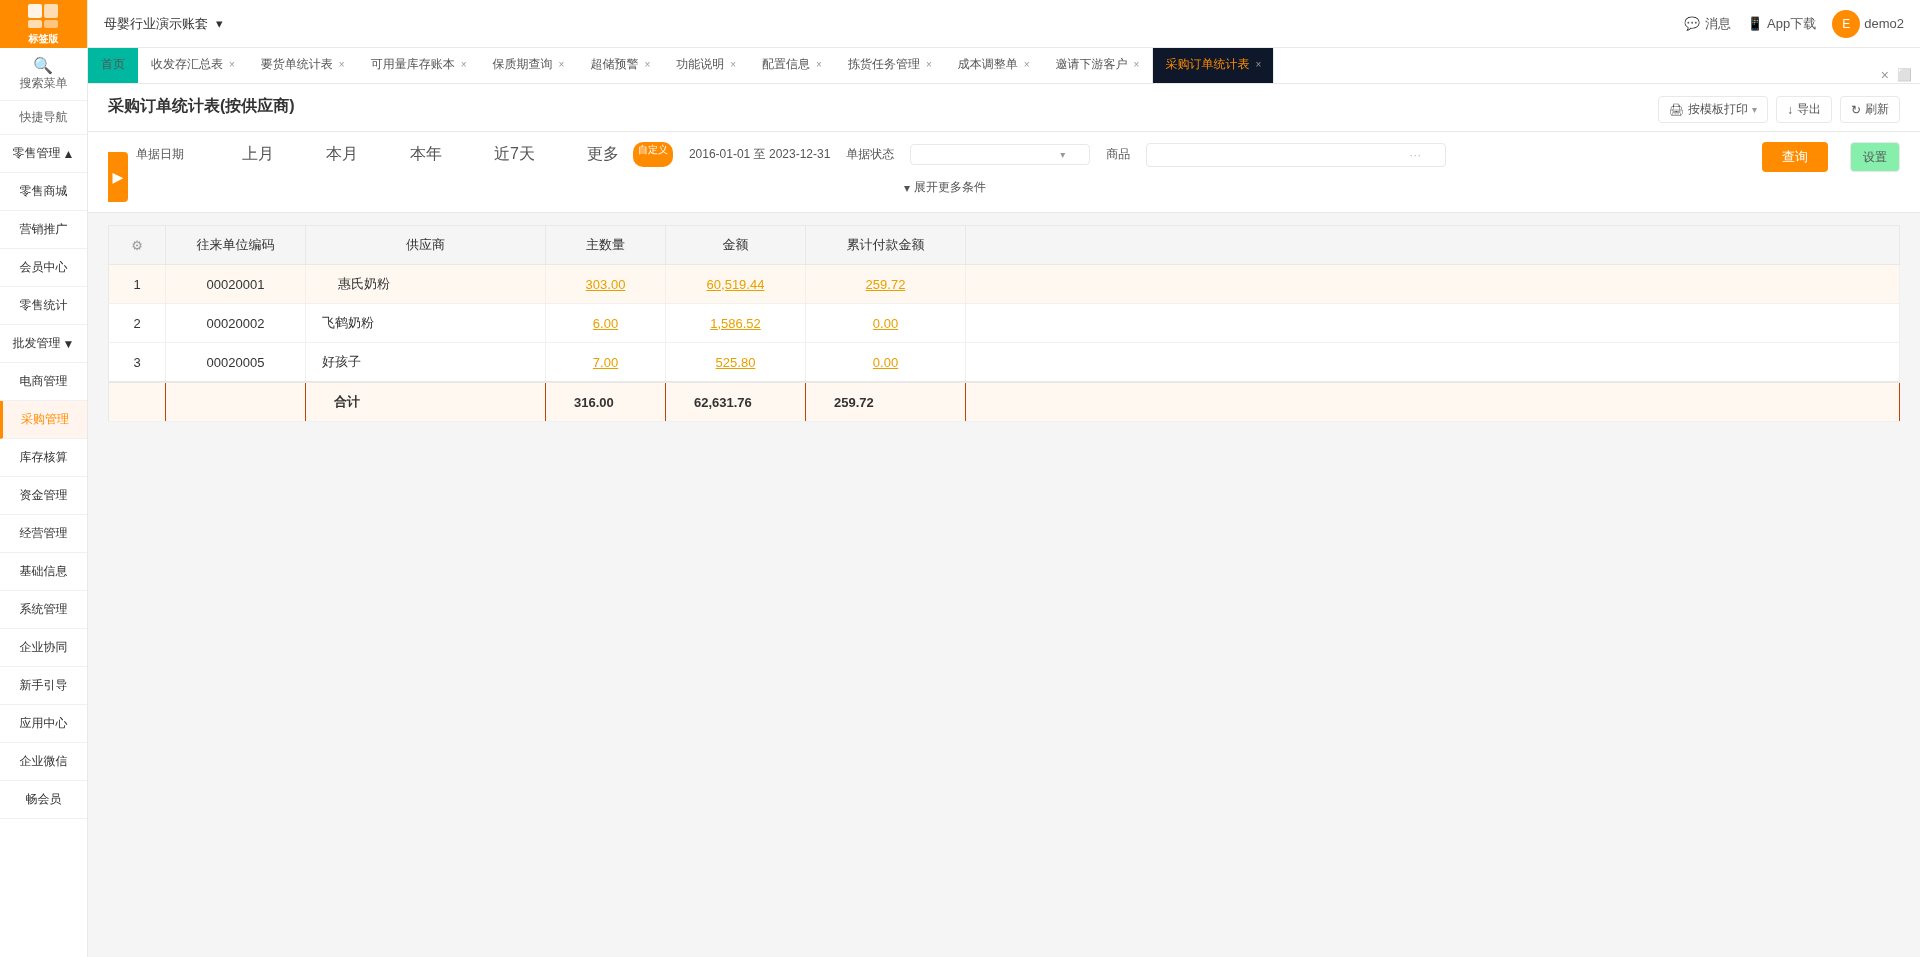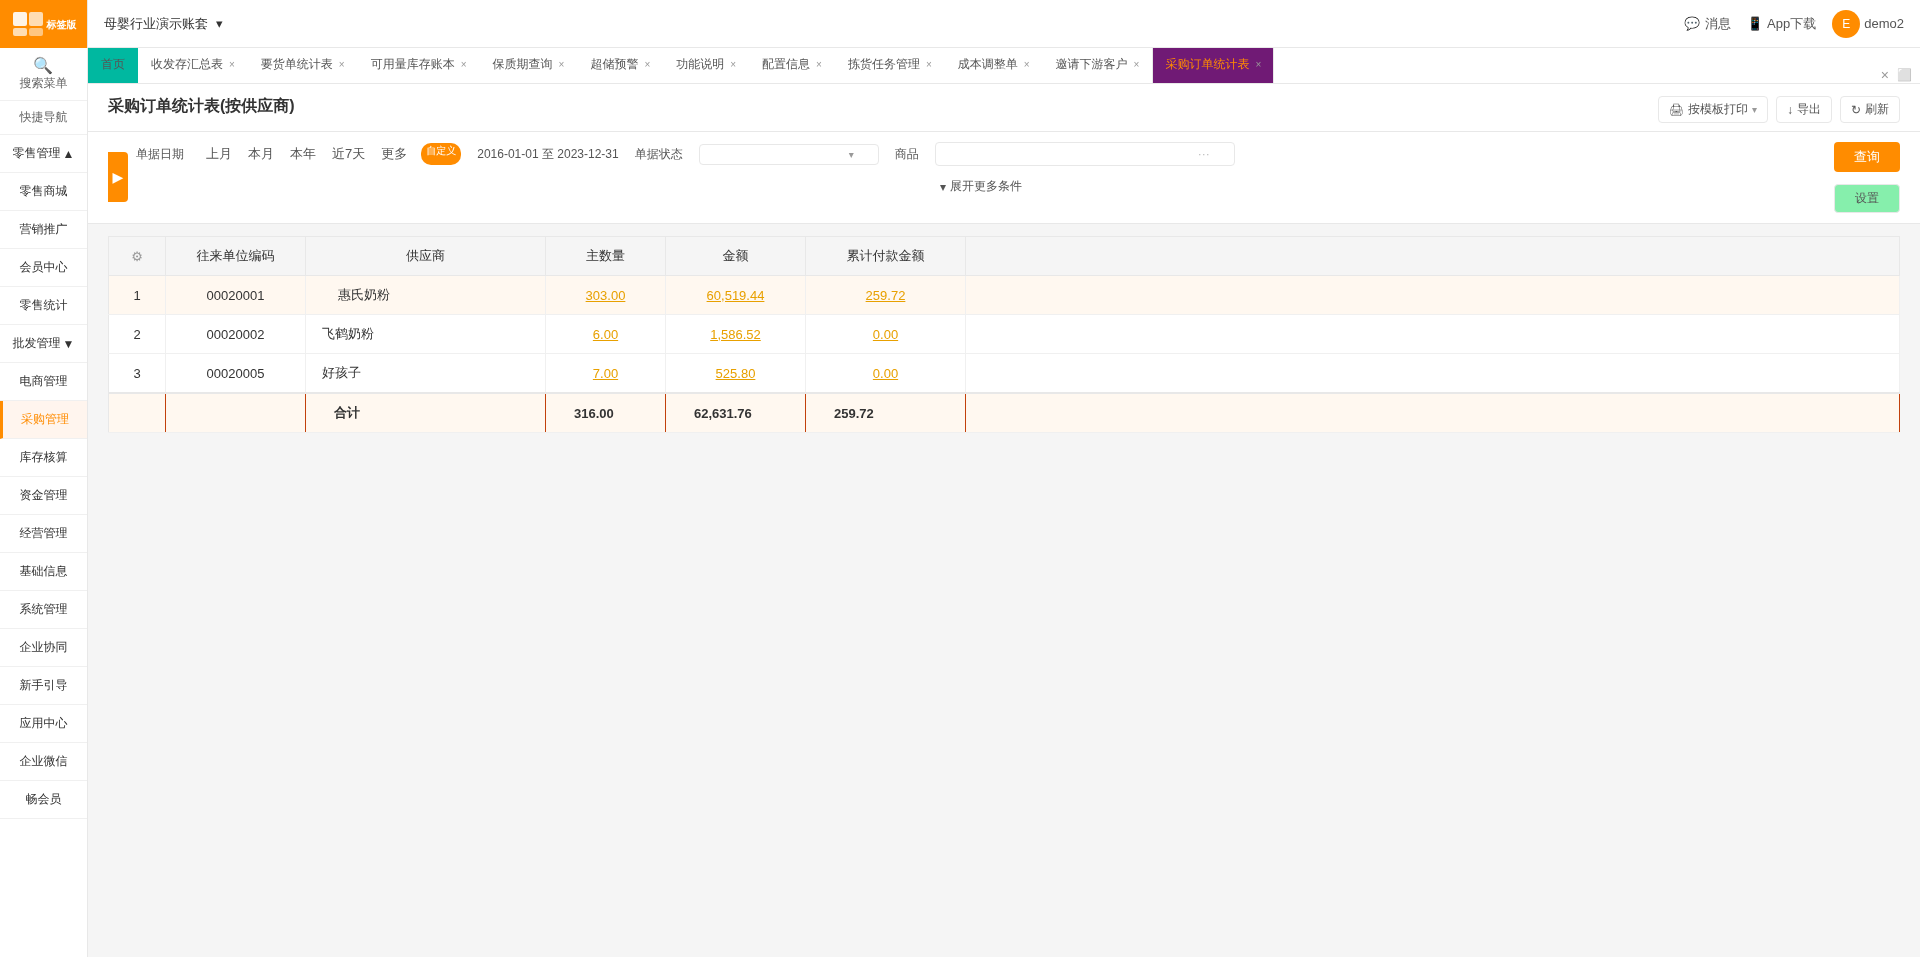--- a/index.html
+++ b/index.html
@@ -1,61 +1,61 @@
 <!DOCTYPE html>
 <html><head>
   <meta charset="utf-8">
   <style>
     * { margin: 0; padding: 0; box-sizing: border-box; }
     body { font-family: 'Microsoft YaHei', Arial, sans-serif; font-size: 13px; background: #f5f5f5; width: 1920px; height: 957px; overflow: hidden; display: flex; }
 
     
     .sidebar { width: 88px; background: #fff; border-right: 1px solid #e8e8e8; display: flex; flex-direction: column; flex-shrink: 0; height: 957px; }
     .sidebar-logo { height: 48px; background: #ff8c00; display: flex; align-items: center; justify-content: center; color: white; font-size: 12px; font-weight: bold; }
-    .sidebar-logo-inner { display: flex; flex-direction: row; align-items: center; }
+    .sidebar-logo-inner { display: flex; flex-direction: column; align-items: center; }
     .sidebar-search { padding: 8px 4px; border-bottom: 1px solid #f0f0f0; text-align: center; color: #666; font-size: 12px; cursor: pointer; }
     .sidebar-nav { padding: 8px 4px; border-bottom: 1px solid #f0f0f0; text-align: center; color: #666; font-size: 12px; cursor: pointer; }
     .sidebar-item { padding: 10px 4px; text-align: center; color: #333; font-size: 12px; cursor: pointer; border-bottom: 1px solid #f0f0f0; }
     .sidebar-item.active { color: #ff8c00; background: #fff5ee; border-left: 3px solid #ff8c00; }
     .sidebar-item-with-arrow { display: flex; align-items: center; justify-content: center; gap: 2px; }
 
     
     .main { flex: 1; display: flex; flex-direction: column; height: 957px; overflow: hidden; }
 
     
     .topbar { height: 48px; background: #fff; border-bottom: 1px solid #e8e8e8; display: flex; align-items: center; justify-content: space-between; padding: 0 16px; flex-shrink: 0; }
     .topbar-left { display: flex; align-items: center; gap: 8px; color: #333; font-size: 13px; }
     .topbar-right { display: flex; align-items: center; gap: 16px; }
     .topbar-icon-item { display: flex; align-items: center; gap: 4px; color: #555; font-size: 13px; cursor: pointer; }
     .user-avatar { width: 28px; height: 28px; border-radius: 50%; background: #ff8c00; display: flex; align-items: center; justify-content: center; color: white; font-size: 12px; }
 
     
     .tabbar { height: 36px; background: #fff; border-bottom: 1px solid #e8e8e8; display: flex; align-items: flex-end; flex-shrink: 0; overflow: hidden; }
     .tab { padding: 8px 12px; height: 38px; display: flex; align-items: center; gap: 6px; font-size: 12px; color: #555; cursor: pointer; border: 1px solid transparent; border-bottom: none; white-space: nowrap; }
-    .tab.active { background: #701a75; border-color: #e8e8e8; color: #ff8c00; border-radius: 4px 4px 0 0; }
+    .tab.active { background: #0f172a; border-color: #e8e8e8; color: #ff8c00; border-radius: 4px 4px 0 0; }
     .tab-close { font-size: 10px; color: #999; cursor: pointer; }
     .tab-bar-actions { margin-left: auto; display: flex; align-items: center; padding: 0 8px; gap: 8px; }
 
     
     .content { flex: 1; overflow: hidden; display: flex; flex-direction: column; background: #f5f5f5; }
 
     
     .page-header { padding: 12px 20px 8px; background: #fff; border-bottom: 1px solid #e8e8e8; display: flex; align-items: flex-start; justify-content: space-between; flex-shrink: 0; }
     .page-title { font-size: 16px; font-weight: bold; color: #333; }
     .page-header-actions { display: flex; align-items: center; gap: 8px; }
     .btn-print { display: flex; align-items: center; gap: 4px; padding: 4px 10px; border: 1px solid #e8e8e8; background: #fff; border-radius: 4px; cursor: pointer; font-size: 12px; color: #555; }
     .btn-export { display: flex; align-items: center; gap: 4px; padding: 4px 10px; border: 1px solid #e8e8e8; background: #fff; border-radius: 4px; cursor: pointer; font-size: 12px; color: #555; }
     .btn-refresh { display: flex; align-items: center; gap: 4px; padding: 4px 10px; border: 1px solid #e8e8e8; background: #fff; border-radius: 4px; cursor: pointer; font-size: 12px; color: #555; }
 
     
     .filter-section { background: #fff; padding: 10px 20px; border-bottom: 1px solid #e8e8e8; flex-shrink: 0; }
     .filter-row { display: flex; align-items: center; gap: 16px; margin-bottom: 6px; }
     .filter-label { color: #555; font-size: 12px; white-space: nowrap; }
     .filter-date-shortcuts { display: flex; gap: 4px; }
-    .date-shortcut { padding: 2px 6px; font-size: 13px; color: #555; cursor: pointer; border-radius: 2px; }
+    .date-shortcut { padding: 2px 6px; font-size: 16px; color: #555; cursor: pointer; border-radius: 2px; margin-left: 36px; }
     .date-range { font-size: 12px; color: #555; }
     .filter-badge { background: #ff8c00; color: white; font-size: 10px; padding: 1px 5px; border-radius: 10px; margin-left: 4px; }
     .select-box { border: 1px solid #e8e8e8; border-radius: 4px; padding: 4px 24px 4px 8px; font-size: 12px; color: #333; background: #fff; position: relative; min-width: 180px; cursor: pointer; display: flex; align-items: center; justify-content: space-between; }
     .goods-input { border: 1px solid #e8e8e8; border-radius: 4px; padding: 4px 24px 4px 8px; font-size: 12px; color: #999; background: #fff; min-width: 300px; display: flex; align-items: center; justify-content: space-between; cursor: pointer; }
     .expand-more { text-align: center; padding: 6px; color: #555; font-size: 12px; cursor: pointer; display: flex; align-items: center; justify-content: center; gap: 4px; }
     .btn-query { background: #ff8c00; color: white; border: none; border-radius: 4px; padding: 6px 20px; font-size: 13px; cursor: pointer; }
     .btn-settings { background: #86efac; color: #555; border: 1px solid #e8e8e8; border-radius: 4px; padding: 5px 12px; font-size: 12px; cursor: pointer; }
 
     
     .table-section { flex: 1; overflow: auto; padding: 0 20px 20px; background: #f5f5f5; }
@@ -78,21 +78,21 @@
     .table-footer td { padding: 10px 28px; font-size: 13px; font-weight: bold; color: #333; border-right: 1px solid #c2410c; text-align: left; background: #fff8f0; }
 
     
     .nav-home { background: #00b8a0; }
 
     
     .collapse-toggle { width: 20px; height: 50px; background: #ff8c00; display: flex; align-items: center; justify-content: center; cursor: pointer; border-radius: 0 4px 4px 0; color: white; font-size: 14px; flex-shrink: 0; align-self: flex-start; margin-top: 10px; }
 
     .filter-inner { display: flex; align-items: flex-start; gap: 8px; }
     .filter-controls { flex: 1; }
-    .filter-right { display: flex; flex-direction: column; gap: 12px; }
+    .filter-right { display: flex; flex-direction: row; gap: 22px; }
 
     .chevron-down { font-size: 10px; color: #999; }
   </style>
 </head>
 <body>
 
 <div class="sidebar">
   <div class="sidebar-logo">
     <div class="sidebar-logo-inner">
       <svg width="36" height="28" viewBox="0 0 36 28">

